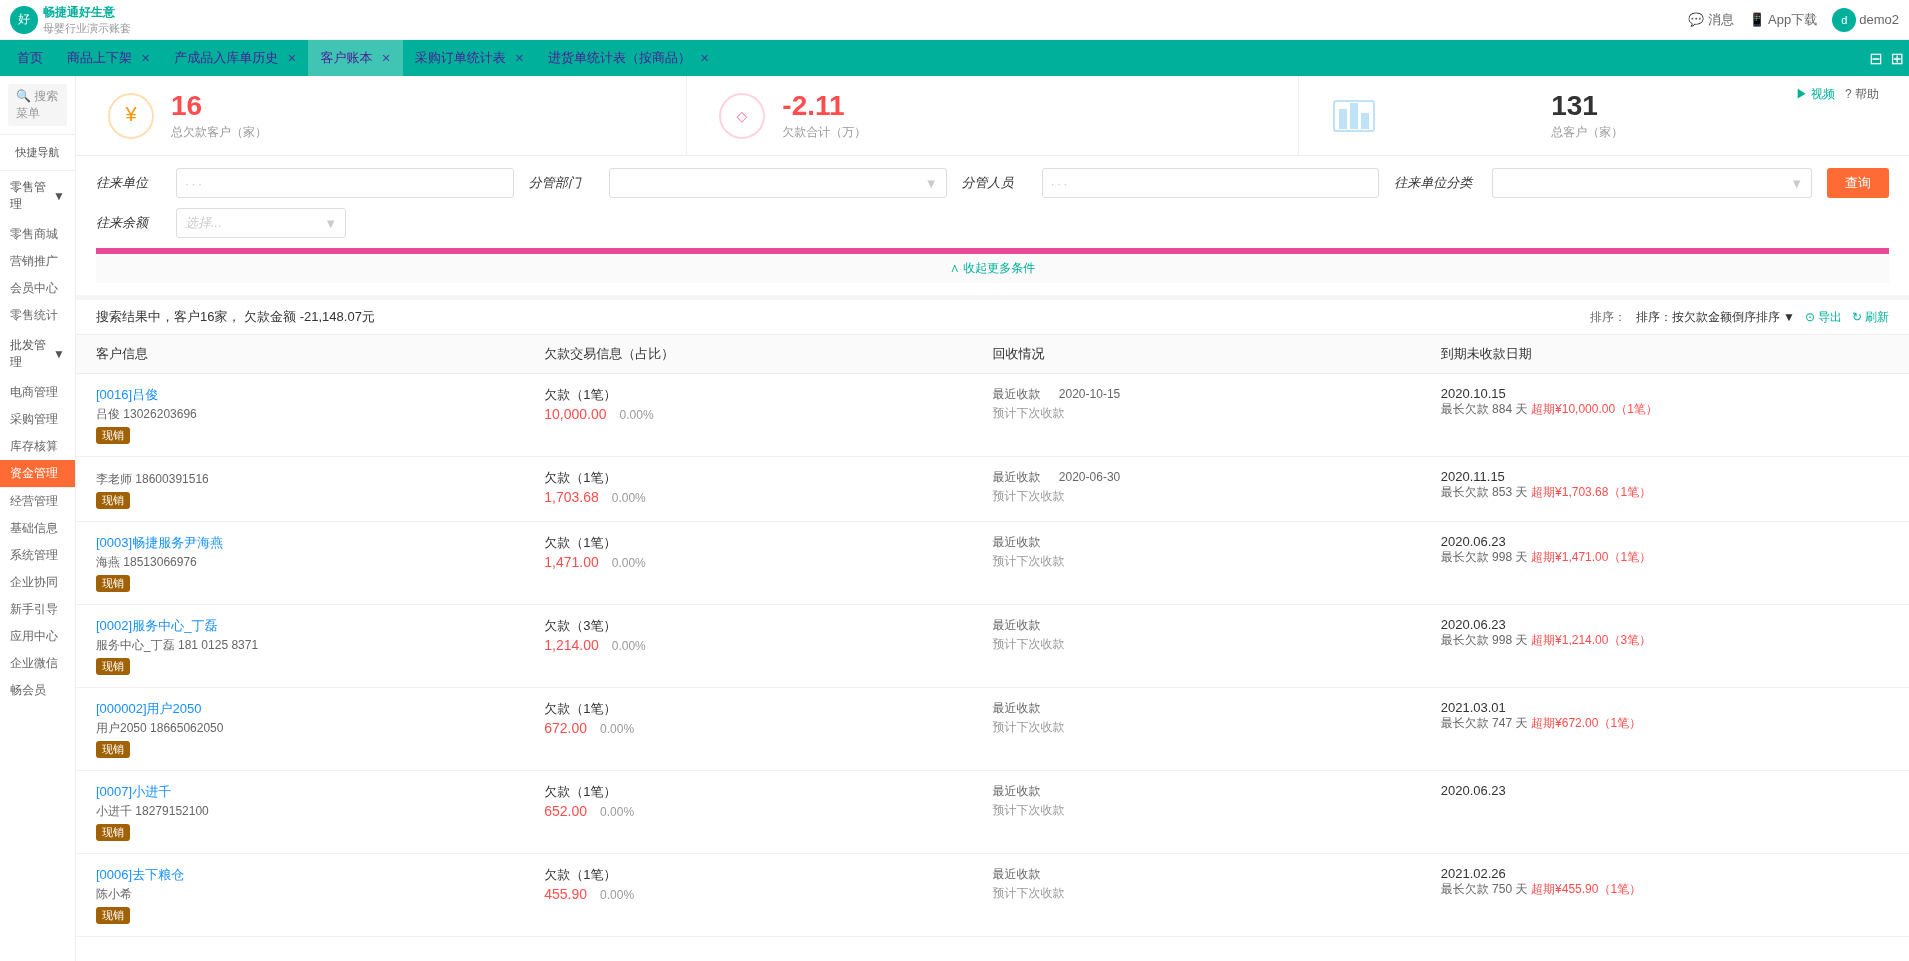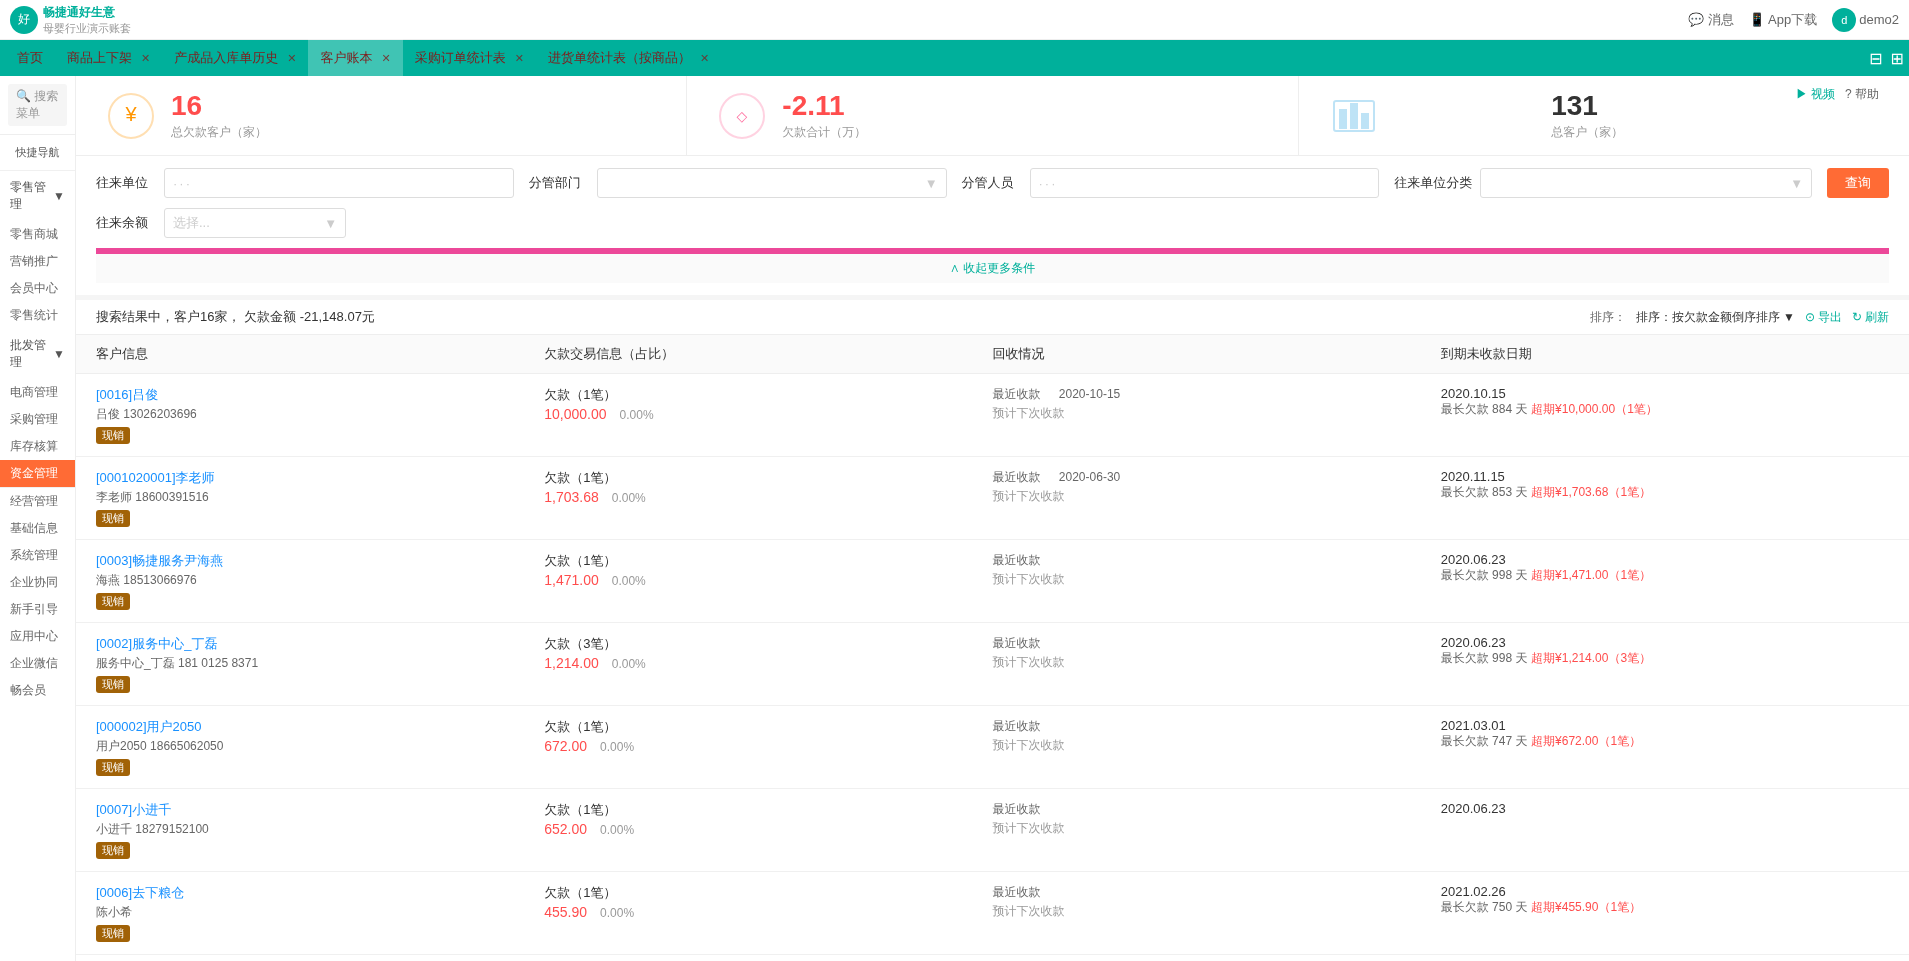--- a/index.html
+++ b/index.html
@@ -9,21 +9,21 @@
     .top-bar { display: flex; align-items: center; background: #fff; height: 40px; padding: 0 10px; border-bottom: 1px solid #eee; justify-content: space-between; }
     .top-bar-left { display: flex; align-items: center; gap: 10px; }
     .logo { display: flex; align-items: center; gap: 5px; }
     .logo-icon { width: 28px; height: 28px; background: #00b09b; border-radius: 50%; display: flex; align-items: center; justify-content: center; color: white; font-size: 12px; }
     .top-bar-right { display: flex; align-items: center; gap: 15px; font-size: 13px; color: #666; }
     .top-bar-right span { cursor: pointer; display: flex; align-items: center; gap: 3px; }
     .avatar { width: 24px; height: 24px; border-radius: 50%; background: #00b09b; color: white; display: flex; align-items: center; justify-content: center; font-size: 11px; }
 
     
     .nav-tabs { display: flex; align-items: center; background: #00b09b; height: 36px; padding: 0 5px; gap: 0; }
-    .nav-tab { display: flex; align-items: center; padding: 0 12px; height: 48px; color: #7f1d1d; font-size: 13px; cursor: pointer; gap: 5px; white-space: nowrap; }
+    .nav-tab { display: flex; align-items: center; padding: 0 12px; height: 48px; color: #4c1d95; font-size: 13px; cursor: pointer; gap: 5px; white-space: nowrap; }
     .nav-tab.home { background: transparent; }
     .nav-tab.active { background: rgba(255,255,255,0.25); border-radius: 3px 3px 0 0; }
     .nav-tab .close-x { font-size: 11px; opacity: 0.8; margin-left: 4px; }
     .nav-tabs-right { margin-left: auto; display: flex; align-items: center; gap: 8px; color: white; font-size: 16px; cursor: pointer; }
 
     
     .layout { display: flex; height: calc(100vh - 76px); }
     .sidebar { width: 76px; background: #fff; border-right: 1px solid #eee; display: flex; flex-direction: column; overflow-y: auto; }
     .sidebar-search { padding: 8px; border-bottom: 1px solid #eee; }
     .sidebar-search-box { background: #f5f5f5; border-radius: 3px; padding: 4px 8px; font-size: 12px; color: #999; cursor: pointer; }
@@ -46,21 +46,21 @@
     .stat-text .value { font-size: 28px; font-weight: bold; }
     .stat-text .value.red { color: #ff4d4d; }
     .stat-text .value.dark { color: #333; font-weight: 900; }
     .stat-text .label { font-size: 12px; color: #999; margin-top: 2px; }
     .stat-item:last-child { justify-content: space-between; }
     .stat-help { font-size: 12px; color: #999; display: flex; align-items: center; gap: 10px; align-self: flex-start; padding-top: 10px; }
 
     
     .filter-area { background: white; padding: 12px 20px; margin-bottom: 5px; }
     .filter-row { display: flex; align-items: center; gap: 15px; margin-bottom: 10px; }
-    .filter-item { display: flex; align-items: center; gap: 8px; flex: 1; }
+    .filter-item { display: flex; align-items: center; gap: 20px; flex: 1; font-style: italic; }
     .filter-label { font-size: 13px; color: #333; white-space: nowrap; min-width: 60px; }
     .filter-input { flex: 1; border: 1px solid #ddd; border-radius: 3px; padding: 5px 8px; font-size: 13px; display: flex; align-items: center; justify-content: space-between; cursor: pointer; height: 30px; }
     .filter-input .dots { color: #ccc; letter-spacing: 2px; }
     .filter-select { flex: 1; border: 1px solid #ddd; border-radius: 3px; padding: 5px 8px; font-size: 13px; display: flex; align-items: center; justify-content: space-between; cursor: pointer; height: 30px; background: white; }
     .filter-select .arrow { color: #ccc; }
     .search-btn { background: #ff6b35; color: white; border: none; border-radius: 3px; padding: 6px 18px; font-size: 13px; cursor: pointer; white-space: nowrap; }
     .collapse-bar { text-align: center; padding: 6px; background: #fafafa; border-top: 6px solid #ec4899; cursor: pointer; color: #666; font-size: 12px; }
     .collapse-bar span { color: #00b09b; }
 
     
@@ -330,23 +330,20 @@
           <div class="date">2020.10.15</div>
           <div>
             <span class="days">最长欠款 884 天</span>
             <span class="amount">超期¥10,000.00（1笔）</span>
           </div>
         </div>
       </div>
 
       <div class="table-row">
         <div class="customer-info">
-          <div class="name">
-            <span>[0001020001]</span><span>李老师</span>
-          </div>
           <div class="phone">李老师  18600391516</div>
           <span class="tag">现销</span>
         </div>
         <div class="debt-info">
           <div class="count">欠款（1笔）</div>
           <div class="debt-row">
             <span class="amount" style="color:#ff4d4d;font-size:14px;font-weight:500;">1,703.68</span>
             <span class="percent" style="color:#999;font-size:12px;">0.00%</span>
           </div>
         </div>

